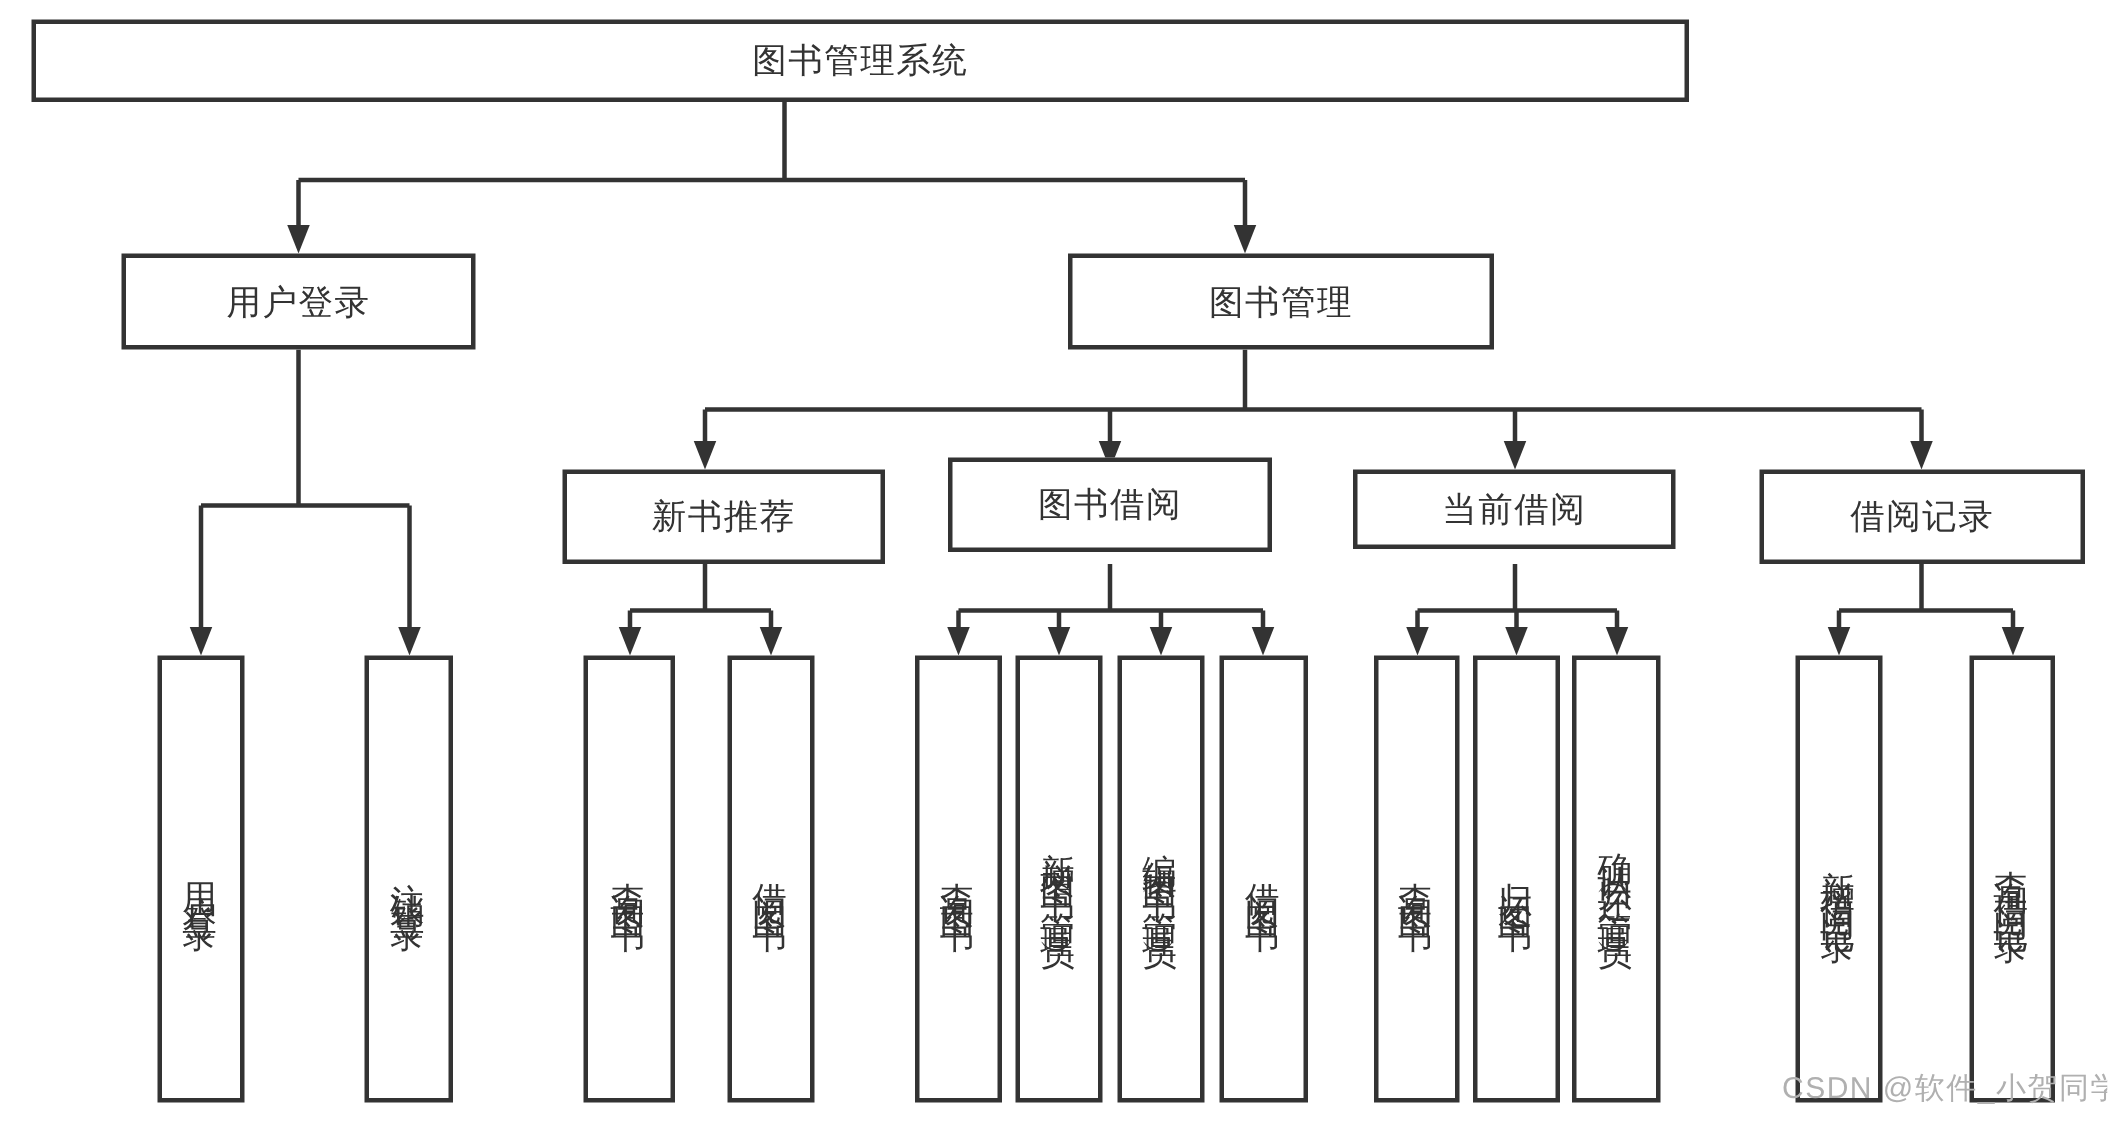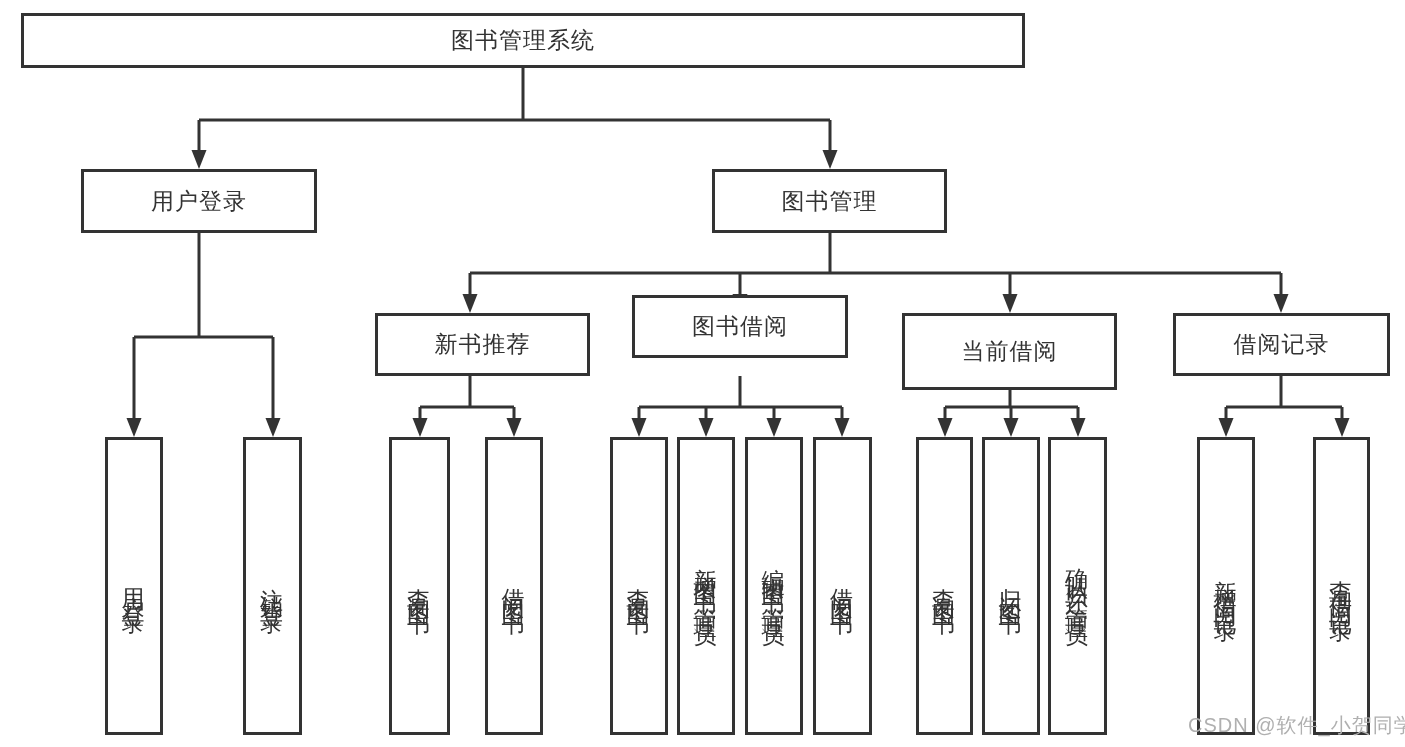--- a/index.html
+++ b/index.html
@@ -109,28 +109,28 @@
       <polygon points="1003.5,418 1018.5,418 1011,437"></polygon>
       <polygon points="1070.5,418 1085.5,418 1078,437"></polygon>
     </g>
     <g>
       <path d="M1281 376 V407 M1226 407 H1342 M1226 407 V421 M1342 407 V421"></path>
       <polygon points="1218.5,418 1233.5,418 1226,437"></polygon>
       <polygon points="1334.5,418 1349.5,418 1342,437"></polygon>
     </g>
   </svg>
 
-  <div class="node hnode" style="left:21px; top:13px; width:1004px; height:55px;text-align:right;">图书管理系统</div>
+  <div class="node hnode" style="left:21px; top:13px; width:1105px; height:55px;text-align:right;">图书管理系统</div>
 
   <div class="node hnode" style="left:81px; top:169px; width:236px; height:64px;">用户登录</div>
-  <div class="node hnode" style="left:712px; top:169px; width:235px; height:64px;">图书管理</div>
+  <div class="node hnode" style="left:712px; top:169px; width:284px; height:64px;">图书管理</div>
 
   <div class="node hnode" style="left:375px; top:313px; width:215px; height:63px;">新书推荐</div>
-  <div class="node hnode" style="left:632px; top:295px; width:216px; height:63px;">图书借阅</div>
-  <div class="node hnode" style="left:902px; top:313px; width:215px; height:77px;">当前借阅</div>
+  <div class="node hnode" style="left:632px; top:305px; width:216px; height:63px;">图书借阅</div>
+  <div class="node hnode" style="left:902px; top:313px; width:215px; height:53px;">当前借阅</div>
   <div class="node hnode" style="left:1173px; top:313px; width:217px; height:63px;">借阅记录</div>
 
   <div class="node leaf" style="left:105px; width:58px;">
     <span class="vtext">用户登录</span>
   </div>
   <div class="node leaf" style="left:243px; width:59px;">
     <span class="vtext">注销登录</span>
   </div>
 
   <div class="node leaf" style="left:389px; width:61px;">

